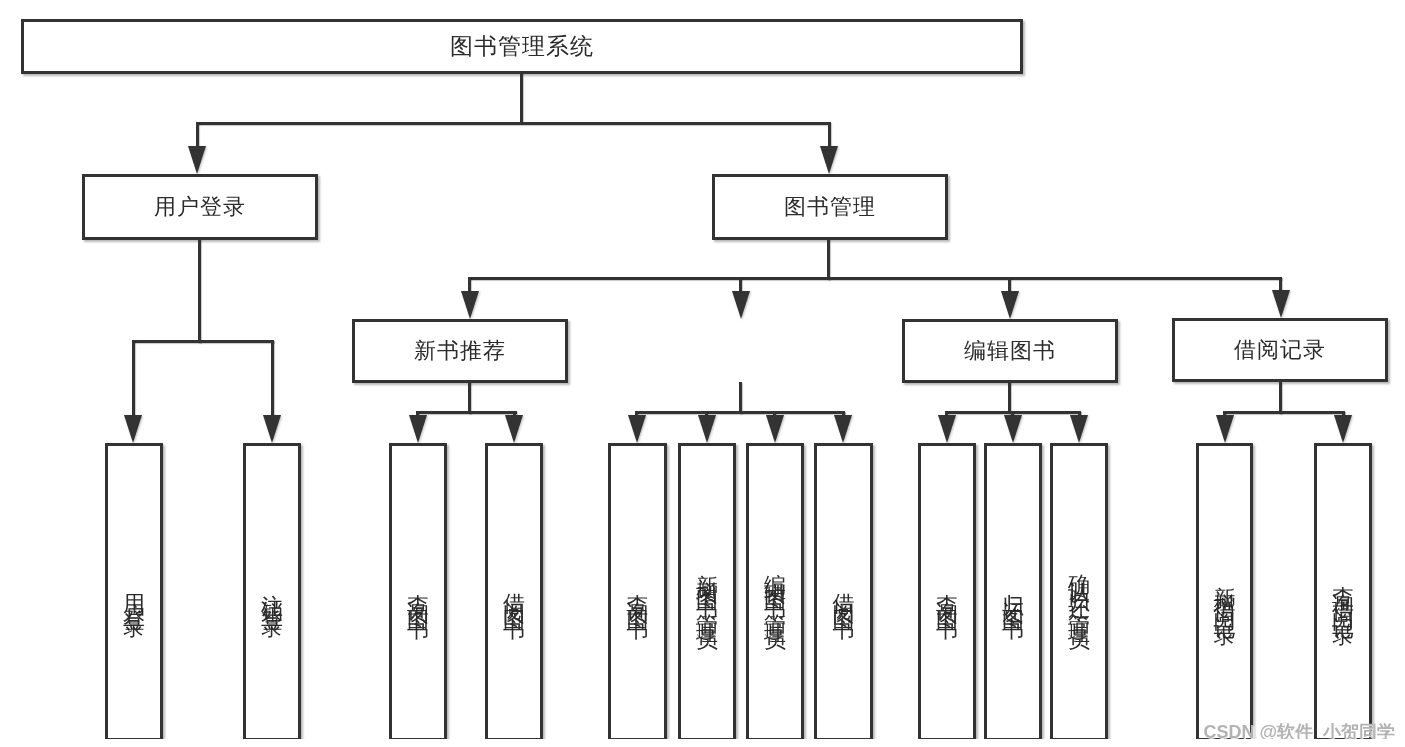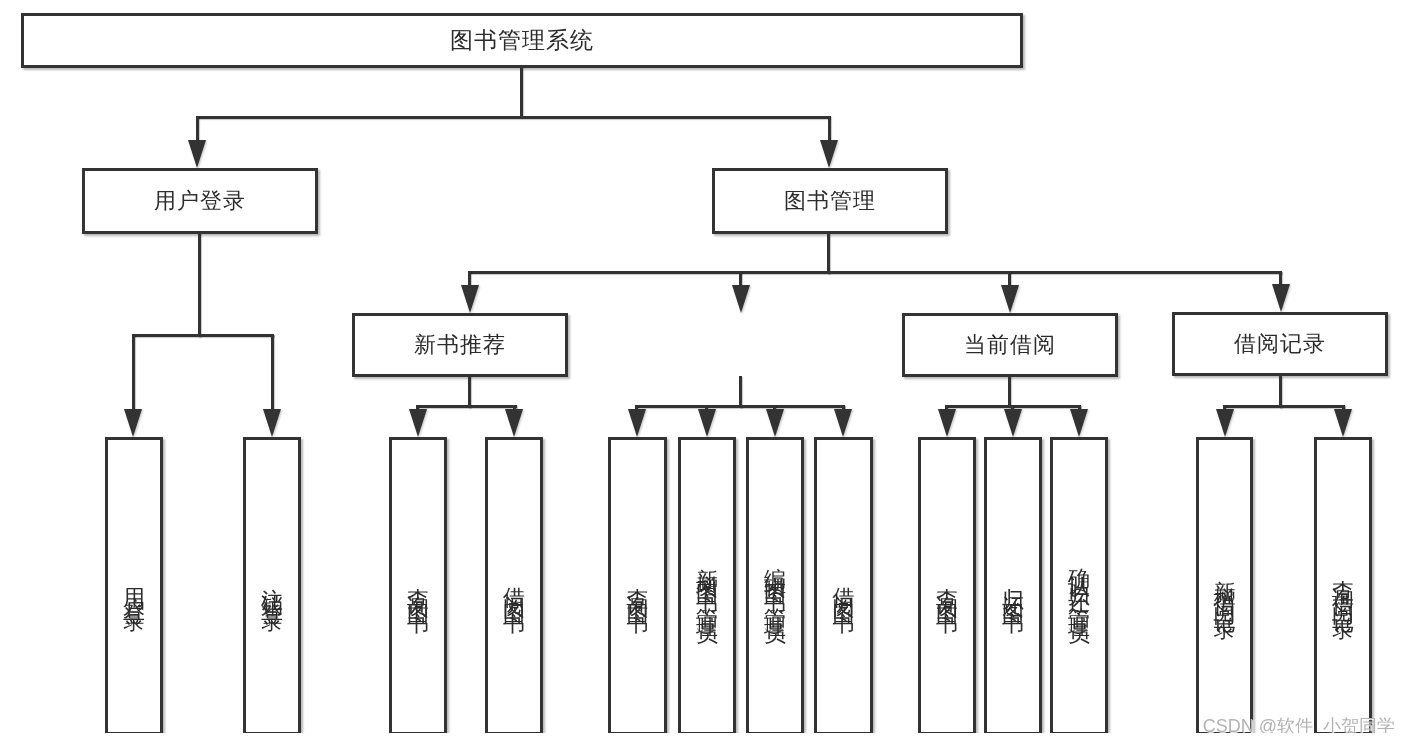--- a/index.html
+++ b/index.html
@@ -3,20 +3,21 @@
 <meta charset="utf-8">
 <style>
   html,body{margin:0;padding:0;background:#ffffff;}
   #canvas{
     position:relative;
     width:1405px;height:733px;
     background:var(--box_fill,#ffffff);
     font-family:"Liberation Sans","DejaVu Sans",sans-serif;
     color:var(--text,#2b2b2b);
     overflow:hidden;
+    margin-top:6px;
   }
   .node{
     position:absolute;
     box-sizing:border-box;
     background:var(--box_fill,#ffffff);
     border:3px solid var(--line,#333333);
     display:flex;align-items:center;justify-content:center;
     box-shadow:2px 2px 2px rgba(0,0,0,0.28);
   }
   .hlabel{font-size:22px;letter-spacing:1px;white-space:nowrap;}
@@ -41,20 +42,21 @@
     border-top:28px solid var(--line,#333333);
     filter:drop-shadow(1px 1px 1px rgba(0,0,0,0.25));
   }
   .watermark{
     position:absolute;
     right:10px;top:714px;
     font-size:18px;
     color:var(--watermark,#b3b3b3);
     text-shadow:1px 1px 1px #ffffff;
     white-space:nowrap;
+    font-weight:bold;
   }
 </style>
 </head>
 <body>
 
 <div id="canvas">
 
   <div class="node root" style="left:21px;top:13px;width:1002px;height:55px;">
     <span class="hlabel">图书管理系统</span>
   </div>
@@ -63,21 +65,21 @@
     <span class="hlabel">用户登录</span>
   </div>
   <div class="node" style="left:712px;top:168px;width:236px;height:66px;text-align:center;">
     <span class="hlabel">图书管理</span>
   </div>
 
   <div class="node" style="left:352px;top:313px;width:216px;height:64px;">
     <span class="hlabel">新书推荐</span>
   </div>
   <div class="node" style="left:902px;top:313px;width:216px;height:64px;">
-    <span class="hlabel">当前借阅</span>
+    <span class="hlabel">编辑图书</span>
   </div>
   <div class="node" style="left:1172px;top:312px;width:216px;height:64px;">
     <span class="hlabel">借阅记录</span>
   </div>
 
   <div class="node" style="left:105px;top:437px;width:58px;height:298px;">
     <span class="vtext">用户登录</span>
   </div>
   <div class="node" style="left:243px;top:437px;width:58px;height:298px;">
     <span class="vtext">注销登录</span>

